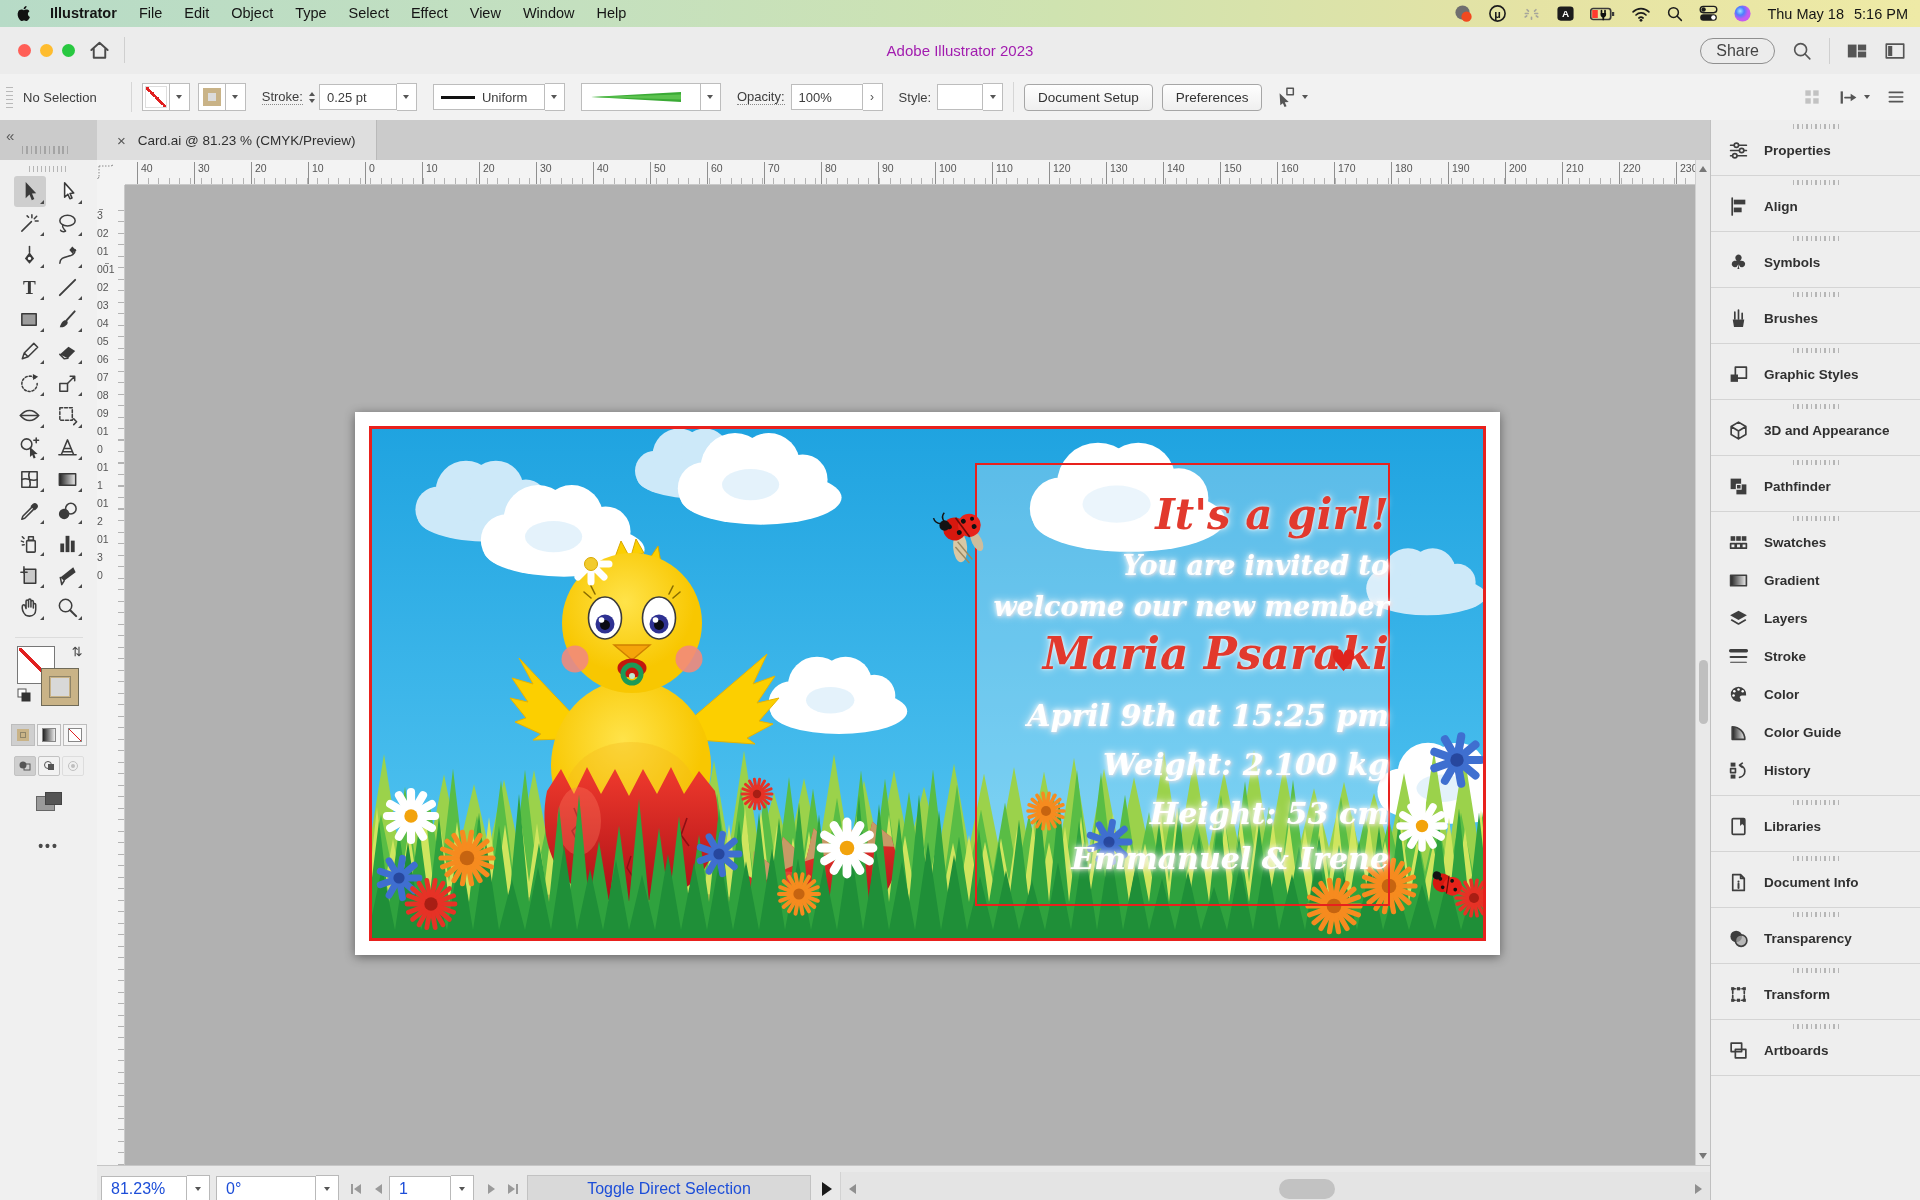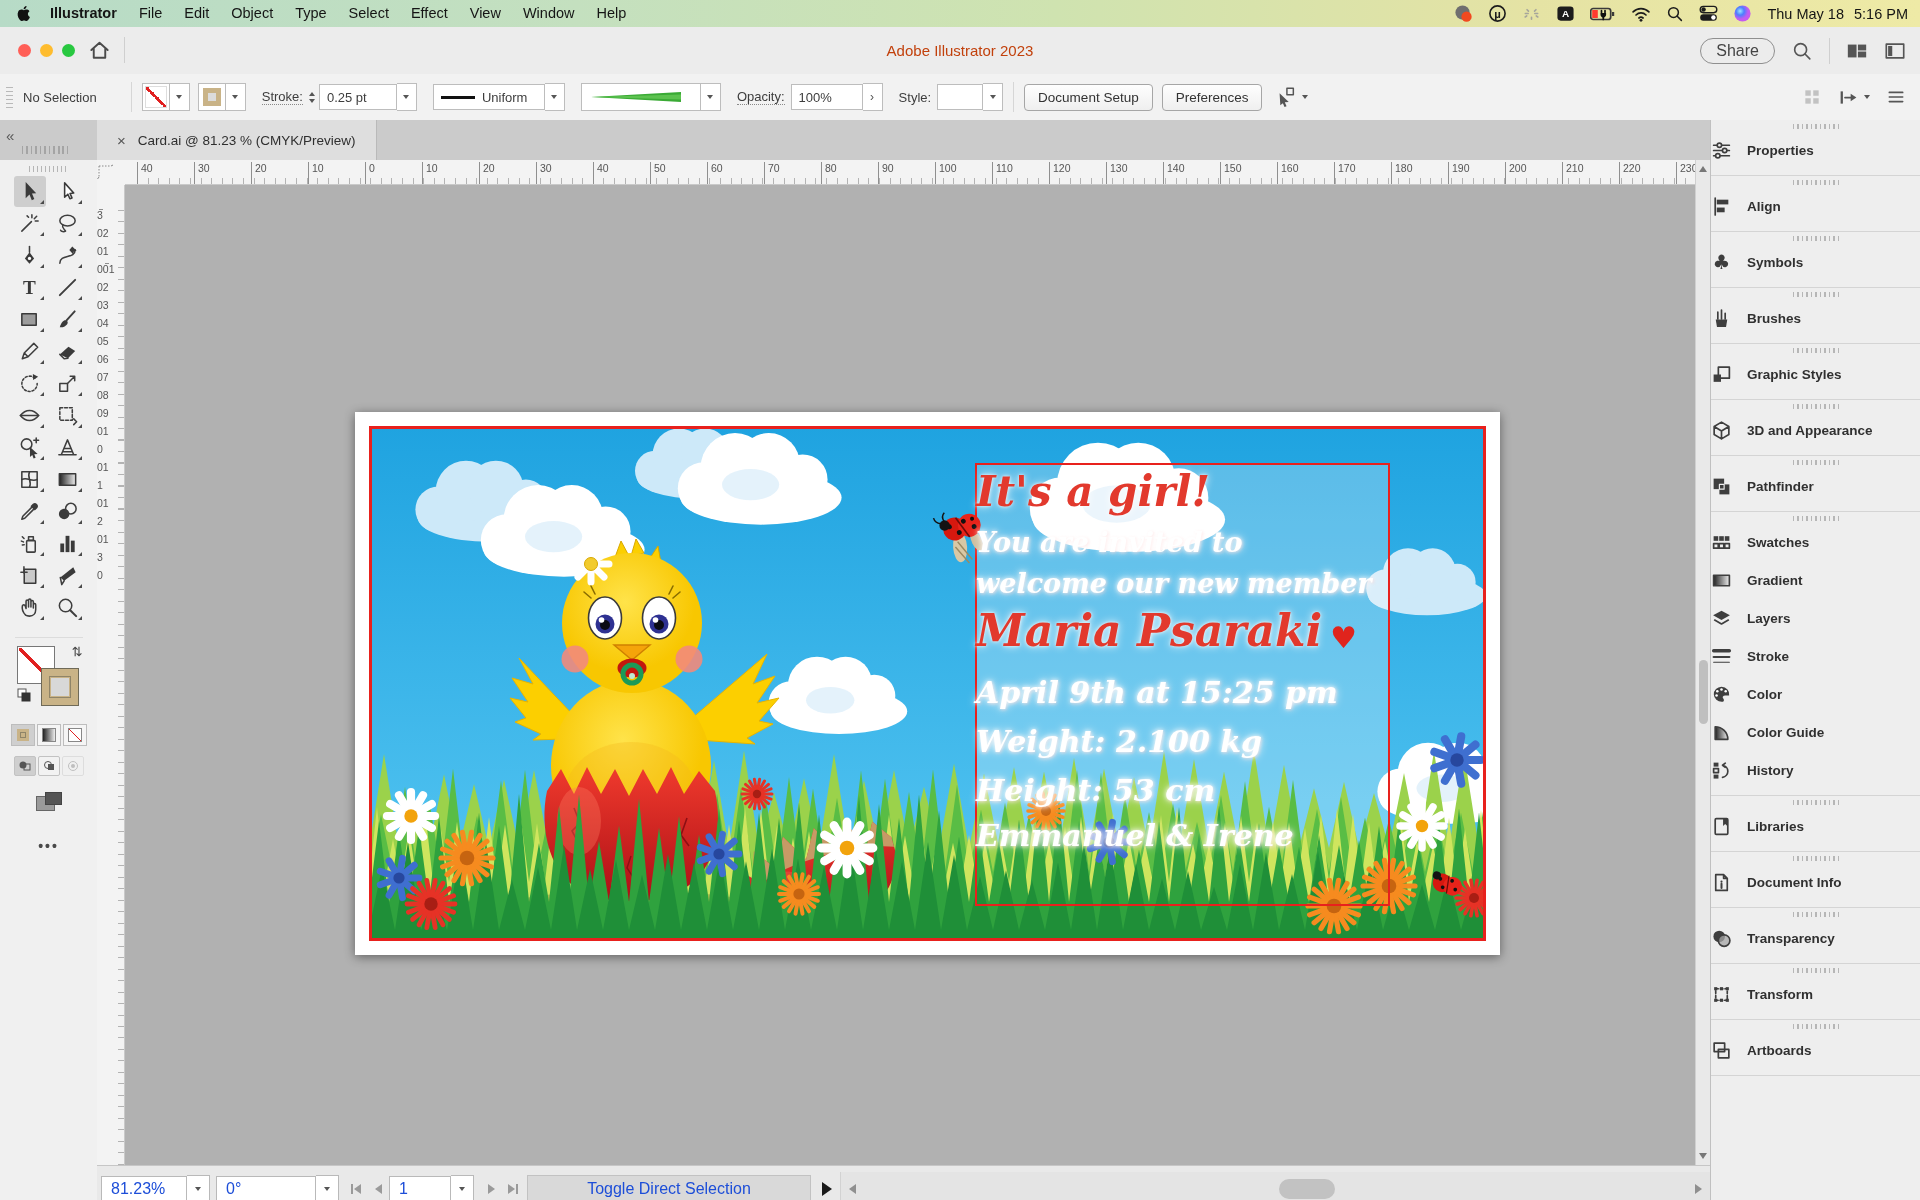--- a/index.html
+++ b/index.html
@@ -20,21 +20,21 @@
 
   
   #titlebar{position:absolute;left:0;top:27px;width:1920px;height:47px;background:#ececec;border-bottom:1px solid #d2d2d2;}
   .tl{position:absolute;top:17px;width:13px;height:13px;border-radius:50%;}
   .tl.red{left:18px;background:#ff5f57;}
   .tl.yel{left:40px;background:#febc2e;}
   .tl.grn{left:62px;background:#28c840;}
   #homebtn{position:absolute;left:88px;top:12px;}
   .tdiv{position:absolute;top:10px;width:1px;height:26px;background:#cfcfcf;}
   #ttitle{position:absolute;left:0;right:0;top:0;height:47px;display:flex;align-items:center;justify-content:center;
-    font-size:15px;color:#c2410c;}
+    font-size:15px;color:#a21caf;}
   #tright{position:absolute;right:14px;top:0;height:47px;display:flex;align-items:center;gap:16px;}
   #sharebtn{border:1.5px solid #8f8f8f;border-radius:15px;padding:3px 15px;font-size:16px;color:#444;background:transparent;}
 
   
   #controlbar{position:absolute;left:0;top:74px;width:1920px;height:46px;background:#f2f2f2;border-bottom:1px solid #c9c9c9;
     display:flex;align-items:center;font-size:13px;color:#3d3d3d;}
   .dots{width:7px;height:22px;margin:0 10px 0 6px;background:repeating-linear-gradient(0deg,#b9b9b9 0 1.5px,transparent 1.5px 4px);}
   .csep{width:1px;height:30px;background:#d6d6d6;margin:0 10px;}
   .cfield{background:#fff;border:1px solid #bdbdbd;height:24px;display:flex;align-items:center;padding:0 7px;}
   .chevbox{width:19px;height:26px;border:1px solid #bdbdbd;border-left:none;background:#fff;display:flex;align-items:center;justify-content:center;}
@@ -107,21 +107,21 @@
      padding-top:20px;box-sizing:border-box;overflow:hidden;}
   #vruler::after{content:"";position:absolute;right:0;top:20px;bottom:0;width:6px;
      background:repeating-linear-gradient(0deg,#b3b3b3 0 1px,transparent 1px 11.5px);}
   .vcell{height:57.5px;position:relative;font-size:10.5px;line-height:10.5px;color:#555;text-align:center;white-space:pre-line;}
   .vcell::before{content:"";position:absolute;left:2px;right:0;top:0;height:1px;background:#8f8f8f;}
   #canvas{position:absolute;left:125px;top:185px;width:1570px;height:980px;background:#b1b1b1;overflow:hidden;}
   #artboard{position:absolute;left:230px;top:227px;width:1145px;height:543px;background:#fff;box-shadow:0 2px 10px rgba(0,0,0,.45);}
   #cardsvg{position:absolute;left:14px;top:14px;}
 
   
-  #cardtext{position:absolute;left:621px;top:40px;width:413px;height:441px;text-align:left;
+  #cardtext{position:absolute;left:621px;top:63px;width:413px;height:441px;text-align:right;
      font-family:"DejaVu Serif",serif;font-style:italic;font-weight:bold;color:#fff;
      text-shadow:0 0 10px rgba(255,255,255,.95),0 0 4px rgba(255,255,255,.85),1px 1px 3px rgba(255,150,150,.35);}
   #cardtext .red{color:#e2392d;text-shadow:0 0 9px rgba(255,255,255,.95),0 0 3px rgba(255,255,255,.8);}
   .l1{font-size:42px;line-height:48px;margin-top:16px;}
   .l2{font-size:27px;line-height:42px;margin-top:6px;}
   .l3{font-size:27px;line-height:40px;}
   .l4{font-size:44px;line-height:54px;}
   .l5{font-size:30px;line-height:46px;margin-top:12px;}
   .l6{font-size:30px;line-height:46px;margin-top:3px;}
   .l7{font-size:30px;line-height:46px;margin-top:3px;}
@@ -150,21 +150,21 @@
   #hthumb{position:absolute;left:438px;top:7px;width:56px;height:20px;background:#c2c2c2;border-radius:10px;}
   .harr{position:absolute;top:12px;width:0;height:0;}
   .harr.l{left:8px;border-top:5px solid transparent;border-bottom:5px solid transparent;border-right:7px solid #8f8f8f;}
   .harr.r{right:8px;border-top:5px solid transparent;border-bottom:5px solid transparent;border-left:7px solid #8f8f8f;}
 
   
   #panel{position:absolute;left:1710px;top:120px;width:210px;height:1080px;background:#eeeeee;border-left:1px solid #c0c0c0;box-sizing:border-box;}
   .pgroup{border-bottom:1px solid #d4d4d4;padding:3px 0 6px;position:relative;}
   .pgroup::before{content:"";position:absolute;top:4px;left:50%;transform:translateX(-50%);width:46px;height:5px;
      background:repeating-linear-gradient(90deg,#b6b6b6 0 1.5px,transparent 1.5px 4.5px);}
-  .pitem{display:flex;align-items:center;gap:15px;height:38px;margin-top:8px;}
+  .pitem{display:flex;align-items:center;gap:15px;height:38px;padding-left:17px;margin-top:8px;}
   .pitem + .pitem{margin-top:0;}
   .plabel{font-size:13.5px;font-weight:600;color:#303030;}
 </style>
 </head>
 <body>
 
 <svg width="0" height="0" style="position:absolute">
 <defs>
   <linearGradient id="lgIcon" x1="0" y1="0" x2="1" y2="0">
         <stop offset="0" stop-color="#222"></stop>

